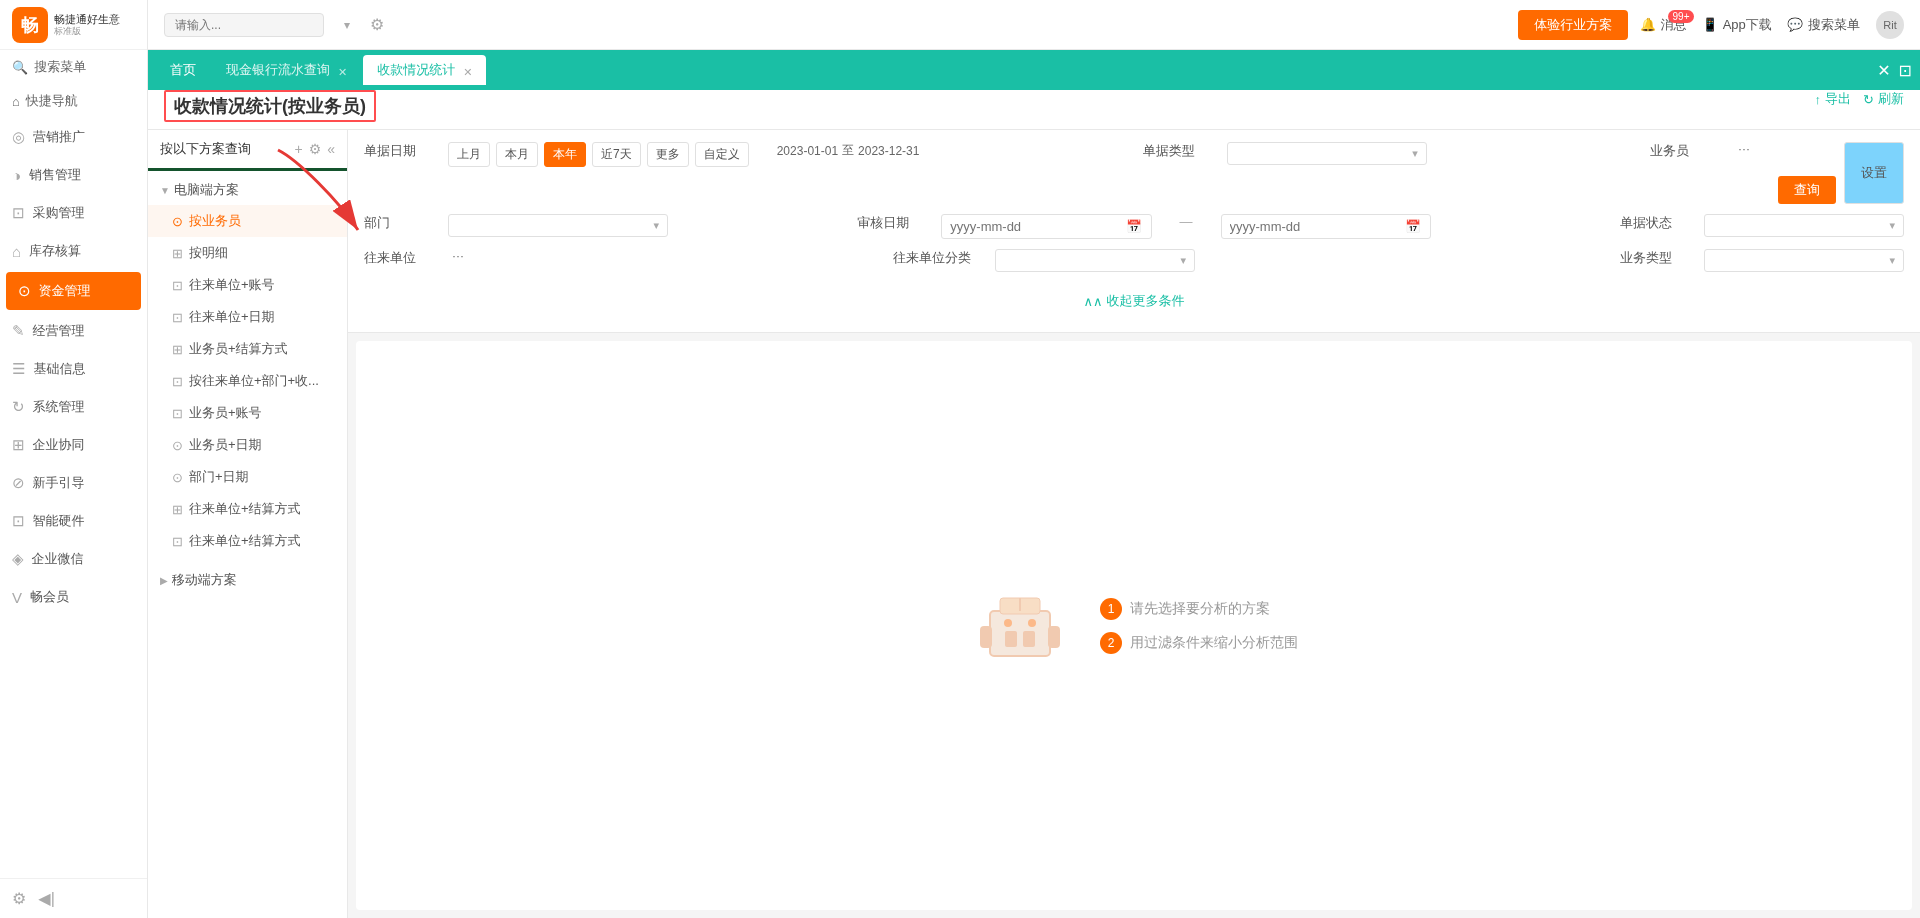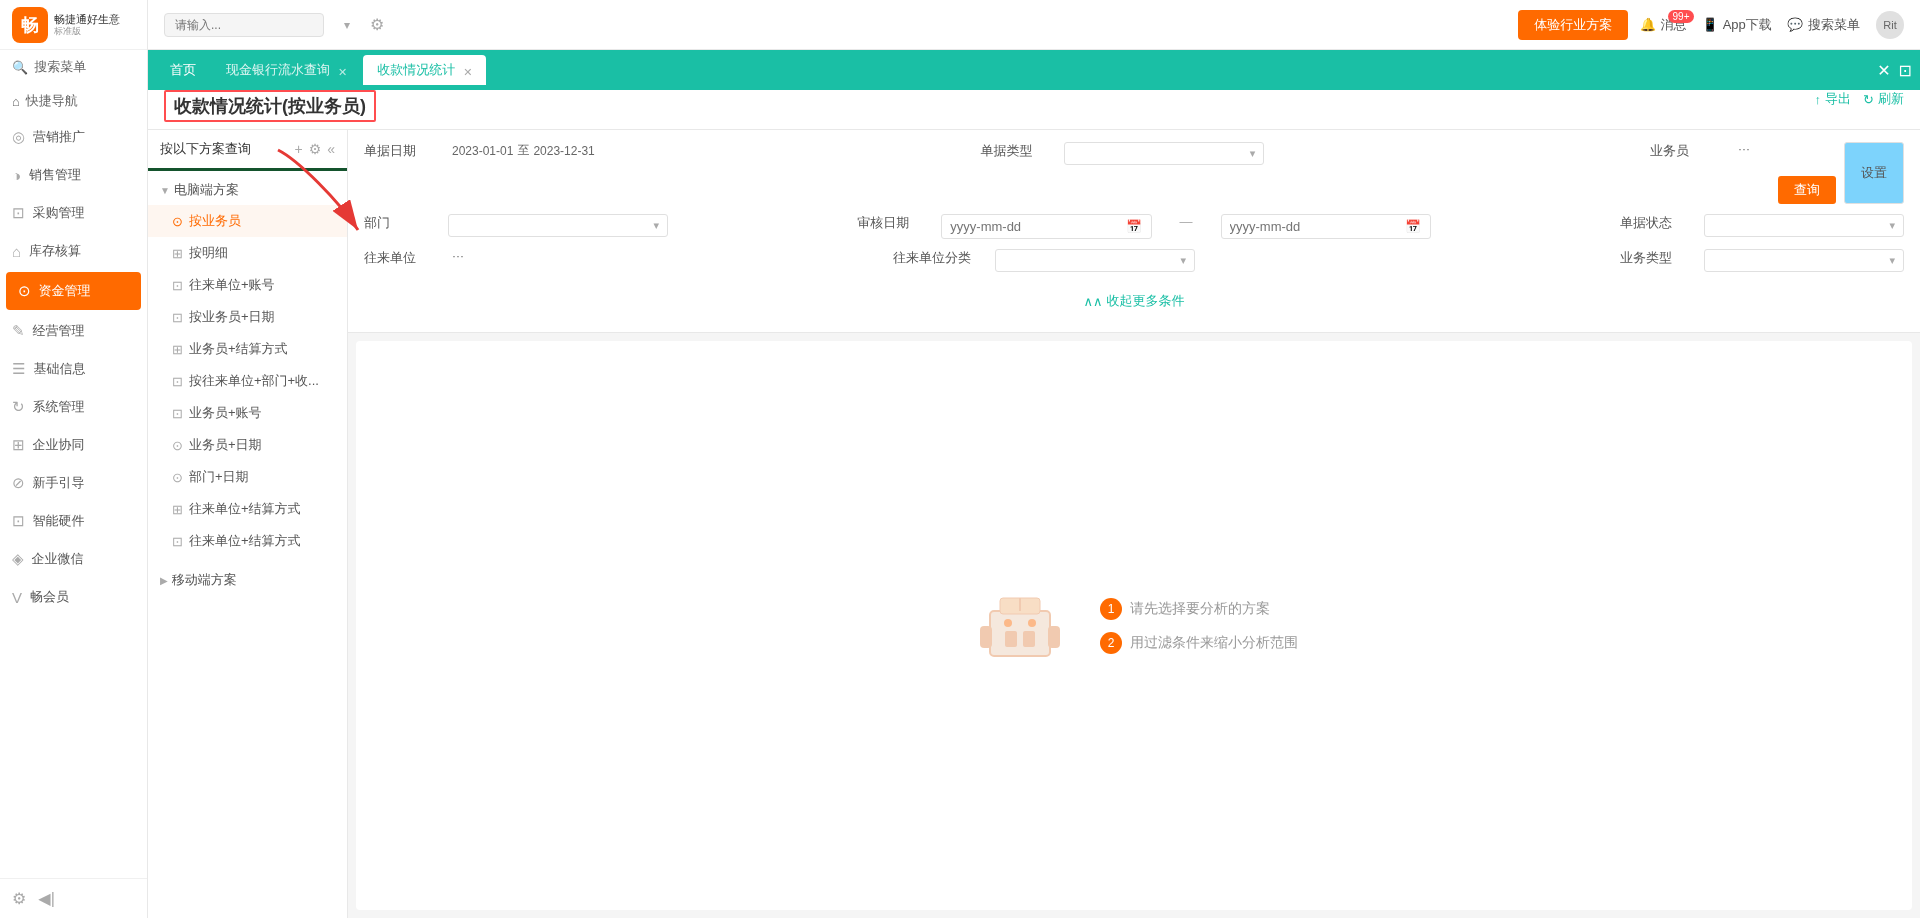--- a/index.html
+++ b/index.html
@@ -277,21 +277,21 @@
         <div class="scheme-item">
           <span class="scheme-item-icon">⊞</span>
           <span>按明细</span>
         </div>
         <div class="scheme-item">
           <span class="scheme-item-icon">⊡</span>
           <span>往来单位+账号</span>
         </div>
         <div class="scheme-item">
           <span class="scheme-item-icon">⊡</span>
-          <span>按业务员+日期</span>
+          <span>往来单位+日期</span>
         </div>
         <div class="scheme-item">
           <span class="scheme-item-icon">⊞</span>
           <span>业务员+结算方式</span>
         </div>
         <div class="scheme-item">
           <span class="scheme-item-icon">⊡</span>
           <span>按往来单位+部门+收...</span>
         </div>
         <div class="scheme-item">
@@ -323,20 +323,28 @@
         </div>
       </div>
     </div>
 
     <div class="right-panel">
 
       <div class="filter-area">
 
         <div class="filter-row">
           <span class="filter-label">单据日期</span>
+          <div class="filter-date-group">
+            <button class="date-quick-btn">上月</button>
+            <button class="date-quick-btn">本月</button>
+            <button class="date-quick-btn active">本年</button>
+            <button class="date-quick-btn">近7天</button>
+            <button class="date-quick-btn">更多</button>
+            <button class="date-quick-btn">自定义</button>
+          </div>
           <div class="date-range">
             <span>2023-01-01</span>
             <span> 至 </span>
             <span>2023-12-31</span>
           </div>
 
           <div style="flex:1"></div>
 
           <span class="filter-label">单据类型</span>
           <div class="filter-select" style="min-width:200px">

